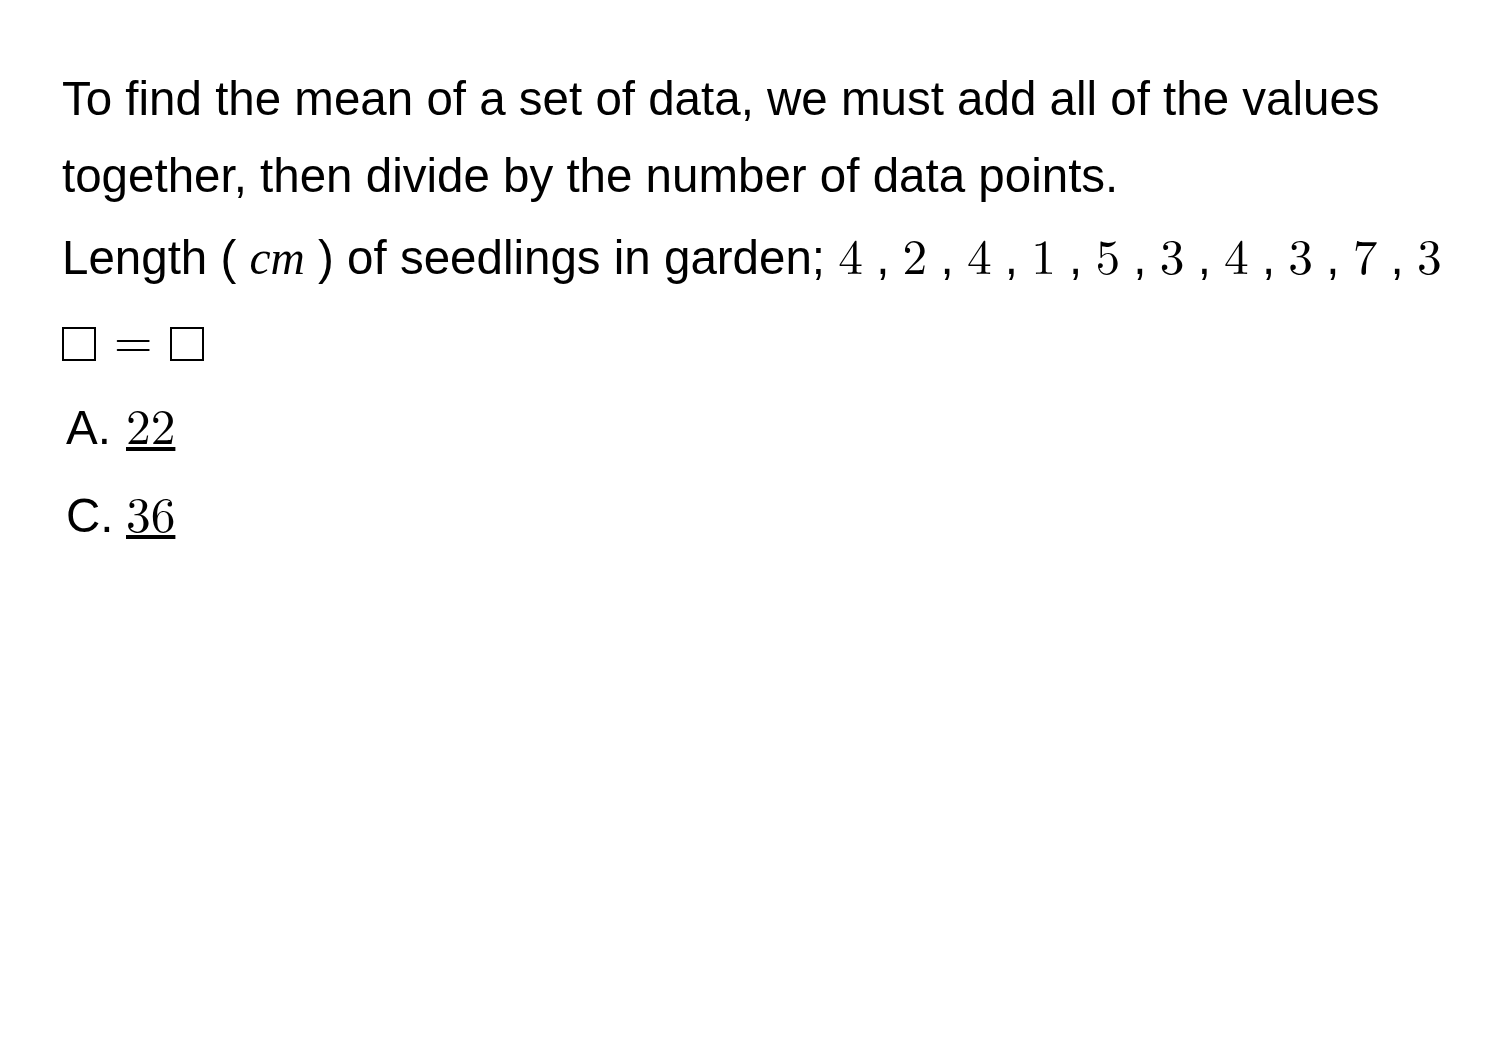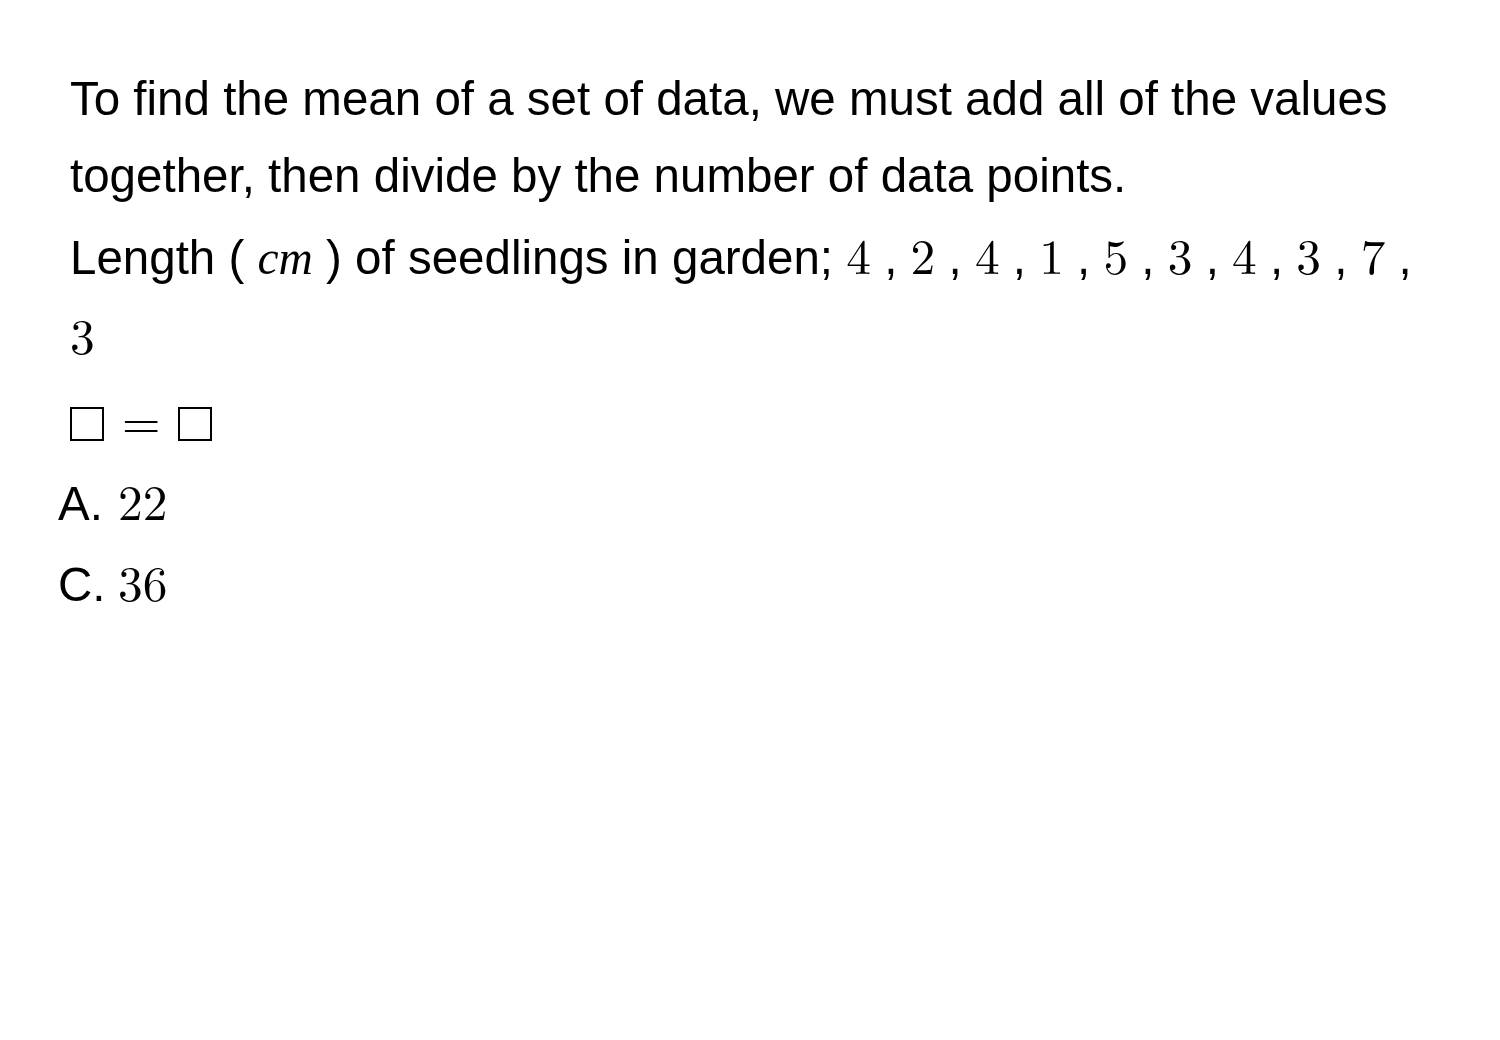--- a/index.html
+++ b/index.html
@@ -10,21 +10,21 @@
     background: #fff;
     font-family: Arial, Helvetica, sans-serif;
     color: #000;
   }
   .page {
     padding: 60px 58px 20px 58px;
     font-size: 47.5px;
     line-height: 1.63;
   }
   .para {
-    margin: 0 0 4px 12px;
+    margin: 0 0 4px 4px;
   }
   .mathit {
     font-family: Liberation Serif, serif;
     font-style: italic;
   }
   .mathnum {
     font-family: "Cambria Math", "STIXGeneral", "Latin Modern Math", "Times New Roman", serif;
     font-size: 1.04em;
   }
   .eqline {
@@ -44,21 +44,22 @@
   }
   .eqsign {
     font-family: "Cambria Math", "STIXGeneral", "Latin Modern Math", "Times New Roman", serif;
     font-size: 1.04em;
     line-height: 1;
   }
   .opts {
     margin-top: 2px;
   }
   .opt {
-    margin: 0;
+    margin: 8px;
+    text-decoration: underline;
   }
   .opt-label {
     display: inline-block;
     min-width: 60px;
   }
 </style>
 </head>
 <body>
 
 <div class="page">

